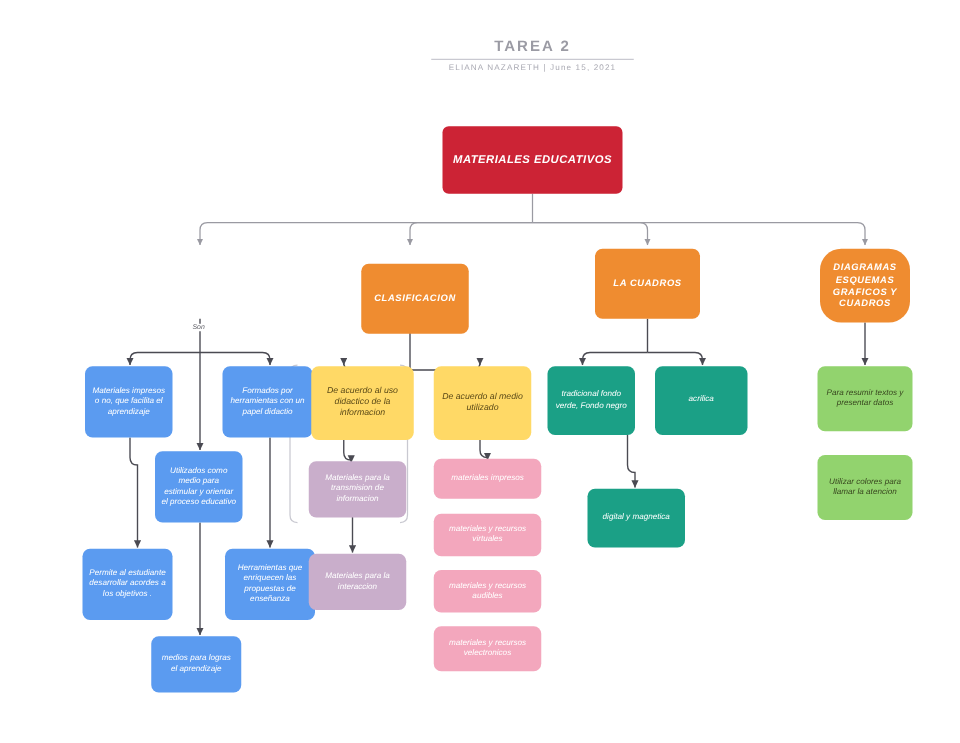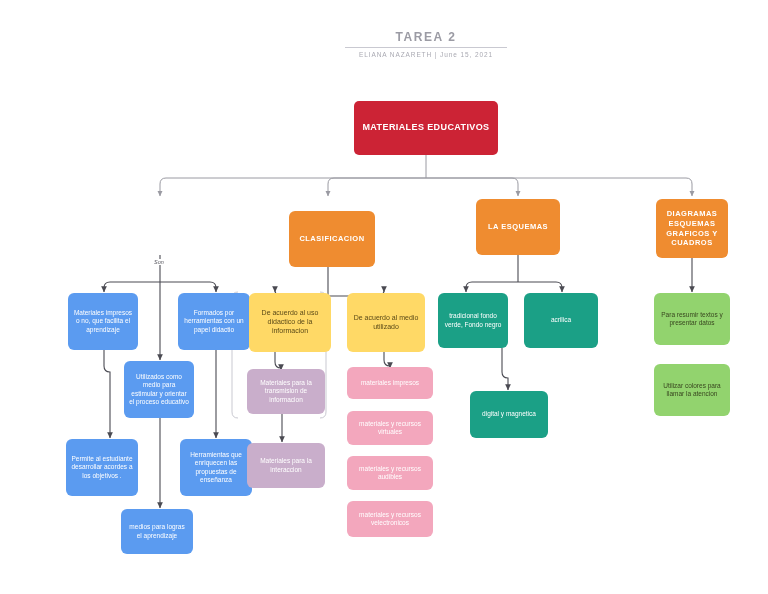--- a/index.html
+++ b/index.html
@@ -32,20 +32,21 @@
     color:#a9a9b2;
   }
 
   
   .node{
     position:absolute;
     box-sizing:border-box;
     border-radius:6px;
     display:flex;align-items:center;justify-content:center;
     text-align:center;
+    font-style:italic;
     color:#ffffff;
     line-height:1.28;
     padding:3px 5px;
     overflow:hidden;
   }
   .n-root{background:#cc2335;font-size:9px;font-weight:bold;letter-spacing:0.4px;border-radius:5px;}
   .n-orange{background:#ef8c30;font-size:7.5px;font-weight:bold;letter-spacing:0.5px;}
   .n-blue{background:#5b9bf0;font-size:6.5px;}
   .n-yellow{background:#ffd966;font-size:7px;color:#5b4a18;font-weight:normal;}
   .n-purple{background:#c9aecb;font-size:6.5px;}
@@ -142,22 +143,22 @@
   <div class="node n-orange" style="left:247px;top:211px;width:86px;height:56px;">CLASIFICACION</div>
   <div class="node n-yellow" style="left:207px;top:293px;width:82px;height:59px;">De  acuerdo al uso didactico de la informacion</div>
   <div class="node n-yellow" style="left:305px;top:293px;width:78px;height:59px;">De acuerdo al medio utilizado</div>
   <div class="node n-purple" style="left:205px;top:369px;width:78px;height:45px;">Materiales para la transmision de informacion</div>
   <div class="node n-purple" style="left:205px;top:443px;width:78px;height:45px;">Materiales para la interaccion</div>
   <div class="node n-pink" style="left:305px;top:367px;width:86px;height:32px;">materiales impresos</div>
   <div class="node n-pink" style="left:305px;top:411px;width:86px;height:34px;">materiales y recursos virtuales</div>
   <div class="node n-pink" style="left:305px;top:456px;width:86px;height:34px;">materiales y recursos audibles</div>
   <div class="node n-pink" style="left:305px;top:501px;width:86px;height:36px;">materiales y recursos velectronicos</div>
 
-  <div class="node n-orange" style="left:434px;top:199px;width:84px;height:56px;">LA ESQUEMAS</div>
+  <div class="node n-orange" style="left:434px;top:199px;width:84px;height:56px;">LA CUADROS</div>
   <div class="node n-teal" style="left:396px;top:293px;width:70px;height:55px;">tradicional fondo verde, Fondo negro</div>
   <div class="node n-teal" style="left:482px;top:293px;width:74px;height:55px;">acrilica</div>
   <div class="node n-teal" style="left:428px;top:391px;width:78px;height:47px;">digital y magnetica</div>
 
-  <div class="node n-orange" style="left:614px;top:199px;width:72px;height:59px;">DIAGRAMAS ESQUEMAS GRAFICOS Y CUADROS</div>
+  <div class="node n-orange" style="left:614px;top:199px;width:72px;height:59px;border-radius:17px;">DIAGRAMAS ESQUEMAS GRAFICOS Y CUADROS</div>
   <div class="node n-green" style="left:612px;top:293px;width:76px;height:52px;">Para resumir textos y presentar datos</div>
   <div class="node n-green" style="left:612px;top:364px;width:76px;height:52px;">Utilizar colores para llamar la atencion</div>
 
 </div>
 
 </body></html>

